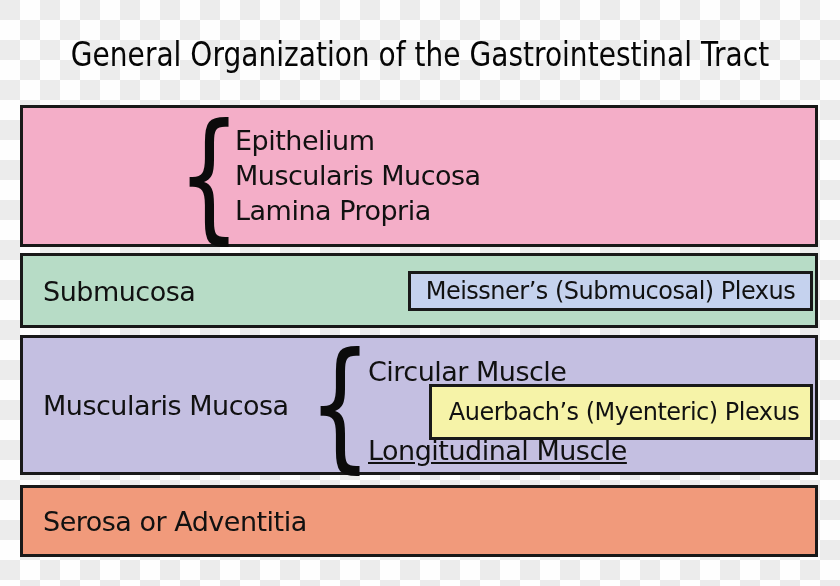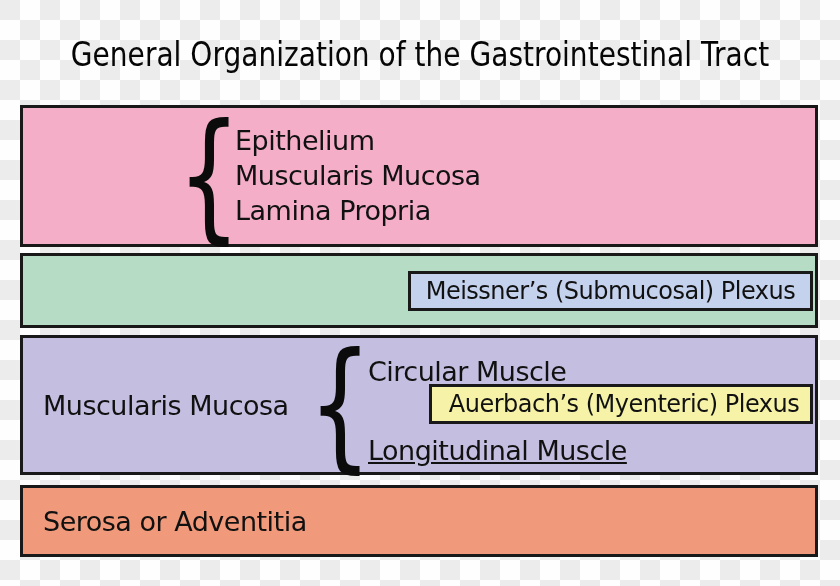--- a/index.html
+++ b/index.html
@@ -53,21 +53,21 @@
     position: absolute; box-sizing: border-box;
     border: 3px solid #191919;
     display: flex; align-items: center;
   }
   .plexus-meissner {
     right: 2px; top: 15px; width: 405px; height: 40px;
     justify-content: center;
     align-items: center;
   }
   .plexus-auerbach {
-    right: 2px; top: 46px; width: 384px; height: 40px;
+    right: 2px; top: 46px; width: 384px; height: 56px;
     padding-left: 6px; justify-content: center;
   }
   .plexus-box span {
     font-size: 24px; letter-spacing: -0.5px; white-space: nowrap;
   }
   .muscle-line {
     position: absolute; left: 345px;
     font-size: 27px; line-height: 32px; letter-spacing: -0.5px; white-space: nowrap;
   }
   .muscle-circular     { top: 18px; }
@@ -83,20 +83,21 @@
   <section class="layer layer-mucosa" style="background-color: rgb(244, 174, 200);">
     <div class="brace brace-mucosa">{</div>
     <ul class="sublayer-list">
       <li>Epithelium</li>
       <li>Muscularis Mucosa</li>
       <li>Lamina Propria</li>
     </ul>
   </section>
 
   <section class="layer layer-submucosa" style="background-color: rgb(183, 220, 198);">
+    <div class="layer-label">Submucosa</div>
     <div class="plexus-box plexus-meissner" style="background-color: rgb(197, 210, 238);">
       <span>Meissner’s (Submucosal) Plexus</span>
     </div>
   </section>
 
   <section class="layer layer-muscularis" style="background-color: rgb(196, 191, 225);">
     <div class="layer-label">Muscularis Mucosa</div>
     <div class="brace brace-muscularis">{</div>
     <div class="muscle-line muscle-circular">Circular Muscle</div>
     <div class="plexus-box plexus-auerbach" style="background-color: rgb(246, 243, 168);">

